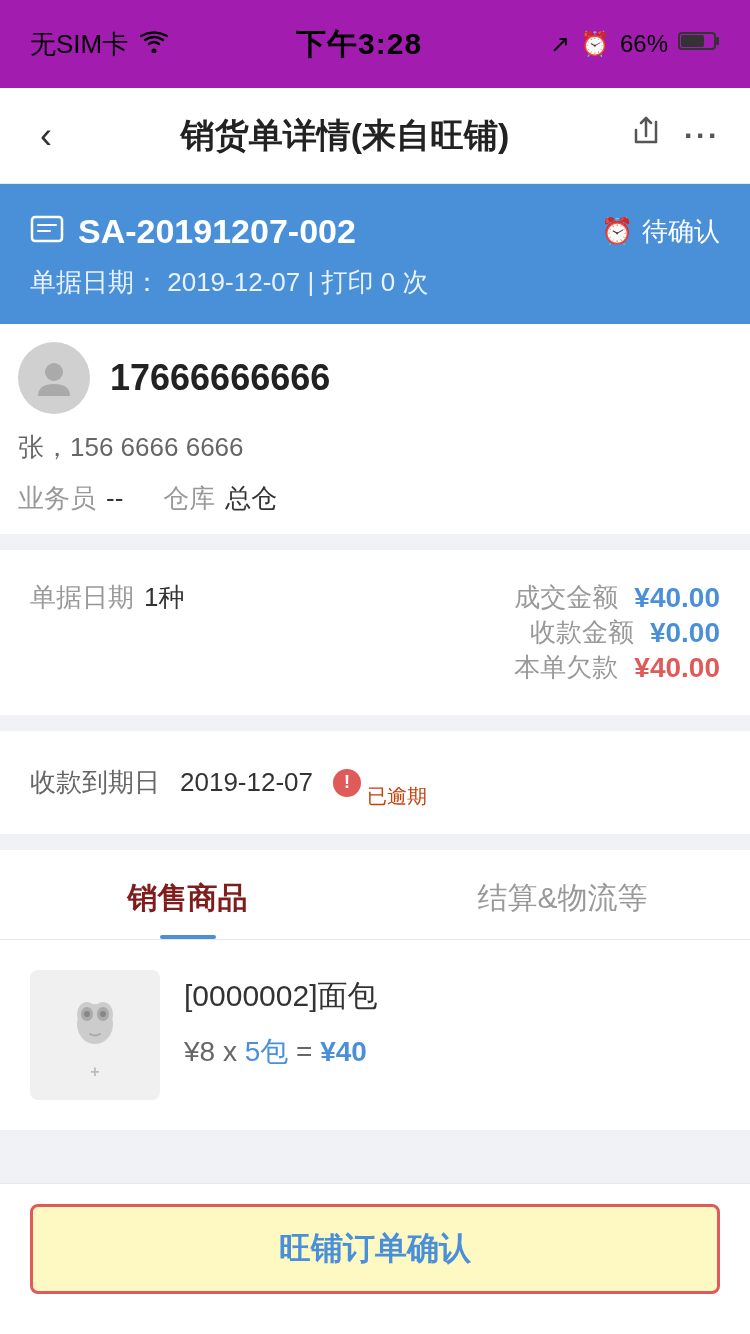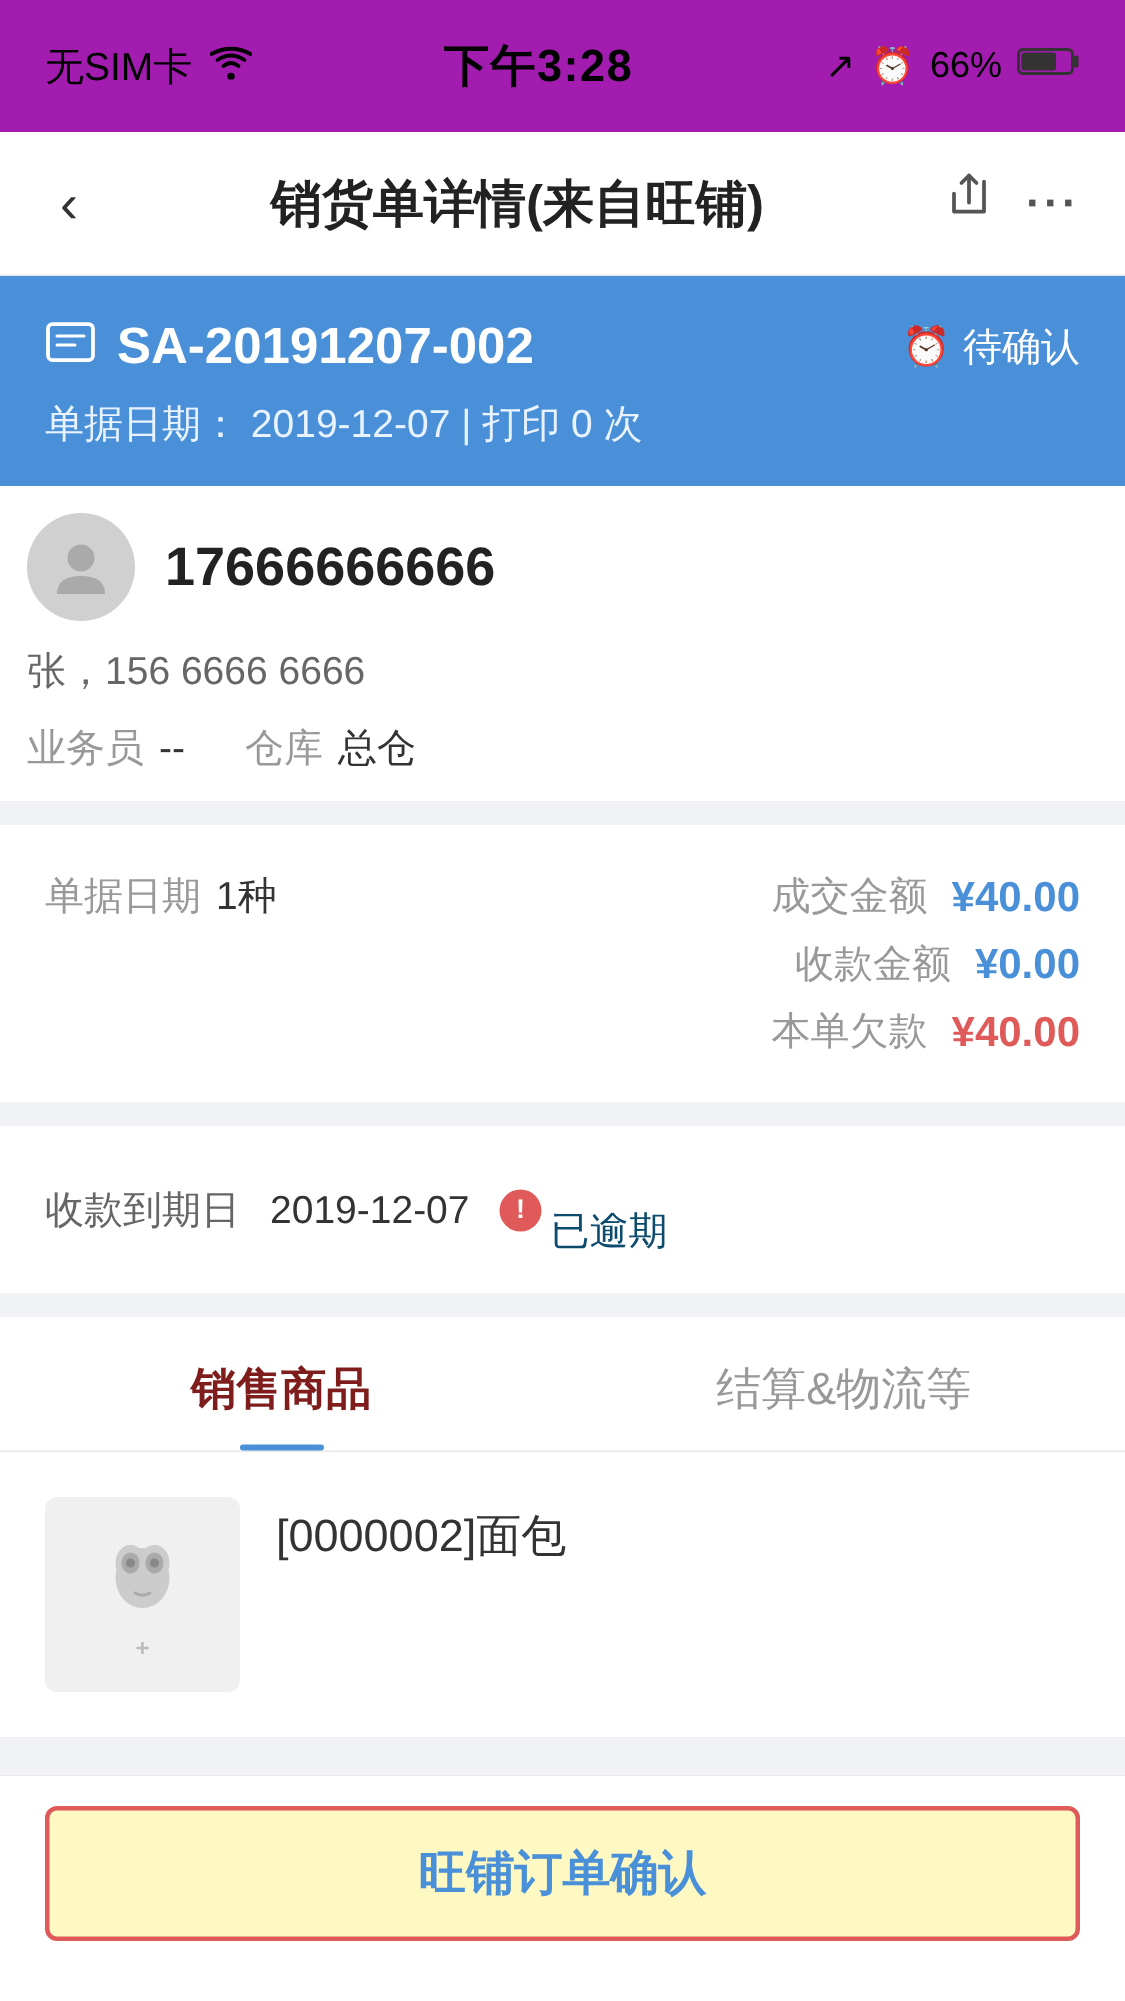--- a/index.html
+++ b/index.html
@@ -195,21 +195,20 @@
       color: #999;
     }
     .summary-value {
       font-size: 26px;
       color: #333;
     }
     .summary-right {
       display: flex;
       flex-direction: column;
       align-items: flex-end;
-      gap: 10px;
     }
     .amount-row {
       display: flex;
       align-items: center;
       gap: 16px;
     }
     .amount-label {
       font-size: 26px;
       color: #999;
     }
@@ -249,22 +248,22 @@
       background: #e05a5a;
       border-radius: 50%;
       display: flex;
       align-items: center;
       justify-content: center;
       color: #fff;
       font-size: 18px;
       font-weight: 700;
     }
     .overdue-text {
-      font-size: 26px;
-      color: #0c4a6e;
+      font-size: 20px;
+      color: #c2410c;
       margin-top: 28px;
     }
 
     
     .tabs-section {
       background: #fff;
       margin-bottom: 0;
     }
     .tabs-header {
       display: flex;
@@ -530,20 +529,27 @@
               <circle cx="22" cy="24" r="3" fill="#888"></circle>
               <circle cx="38" cy="24" r="3" fill="#888"></circle>
               <path d="M25 44 Q30 47 35 44" stroke="#aaa" stroke-width="2" fill="none" stroke-linecap="round"></path>
             </svg>
           </div>
           <div class="product-thumb-plus">+</div>
         </div>
       </div>
       <div class="product-info">
         <div class="product-name">[0000002]面包</div>
+        <div class="product-price-row">
+          <span>¥8</span>
+          <span> x </span>
+          <span class="price-blue">5包</span>
+          <span> = </span>
+          <span class="price-total">¥40</span>
+        </div>
       </div>
     </div>
   </div>
 </div>
 
 <div class="bottom-space"></div>
 
 <div class="bottom-bar">
   <button class="confirm-btn">旺铺订单确认</button>
 </div>

